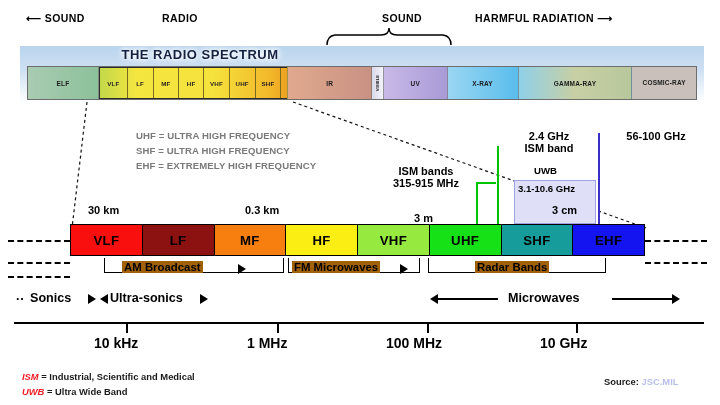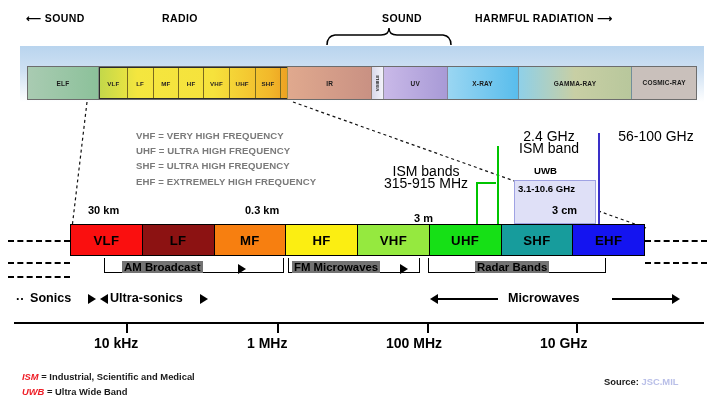--- a/index.html
+++ b/index.html
@@ -30,21 +30,21 @@
   #radiogroup .rseg:last-child{border-right:none;}
   #emtitle{position:absolute;left:0;top:1px;width:360px;text-align:center;
            font-size:13px;font-weight:bold;color:#14223f;letter-spacing:.5px;
            text-shadow:0 0 4px #fff,0 0 7px #fff,0 0 10px #fff;}
 
   
   #abbr{position:absolute;left:136px;top:128px;font-size:9.6px;font-weight:bold;
         color:#7a7a7a;line-height:15.2px;letter-spacing:.1px;}
 
   
-  .anno{position:absolute;font-size:14px;font-weight:normal;line-height:11.6px;
+  .anno{position:absolute;font-size:11px;font-weight:bold;line-height:11.6px;
         text-align:center;white-space:nowrap;}
   .vline{position:absolute;width:2.4px;}
   .grn{background:#00c400;}
   .blu{background:#3a30c8;}
   #ismbracket{position:absolute;border-left:2.4px solid #00c400;
               border-top:2.4px solid #00c400;}
   #uwbbox{position:absolute;background:#dfe0f7;border:1.4px solid #9fa2e3;
           box-sizing:border-box;}
   #uwbtxt{position:absolute;font-size:9.6px;font-weight:bold;color:#000;}
 
@@ -60,21 +60,21 @@
   .dashguide{position:absolute;height:0;border-top:2px dashed #000;}
 
   
   .wtick{position:absolute;width:1.6px;background:#000;}
   .wlab{position:absolute;font-size:11px;font-weight:bold;white-space:nowrap;}
 
   
   .brack{position:absolute;height:15px;border:1.5px solid #000;border-top:none;
          box-sizing:border-box;}
   .bracklab{position:absolute;font-size:11.4px;font-weight:bold;white-space:nowrap;
-            background:#737373;padding:0 2px;}
+            background:#a16207;padding:0 2px;}
   .arrowR{position:absolute;width:0;height:0;border-top:5px solid transparent;
           border-bottom:5px solid transparent;border-left:8px solid #000;}
 
   
   .srow{position:absolute;font-size:12.6px;font-weight:bold;white-space:nowrap;}
   .hline{position:absolute;height:2px;background:#000;}
   .arrL{position:absolute;width:0;height:0;border-top:5px solid transparent;
         border-bottom:5px solid transparent;border-right:8px solid #000;}
 
   
@@ -101,20 +101,21 @@
   <div class="abs cat" style="left:475px;top:12px;">
     <span>HARMFUL RADIATION</span>
     <span>⟶</span>
   </div>
 
   <svg class="abs" style="left:325px;top:26px;" width="130" height="20">
     <path d="M2,19 Q2,10 10,9 L56,9 Q64,9 64,2 Q64,9 72,9 L118,9 Q126,10 126,19" fill="none" stroke="#000" stroke-width="1.5"></path>
   </svg>
 
   <div id="emwrap">
+    <div id="emtitle">THE RADIO SPECTRUM</div>
 
     <div id="embar">
 
       <div class="seg" style="width:78px;background:linear-gradient(to right,#a9cbb2,#8cc19a);">
         <span>ELF</span>
       </div>
 
       <div class="seg" style="width:208px;padding:0;background:#f0dc3c;position:relative;">
         <div id="radiogroup" style="width:208px;background:linear-gradient(to right,#c3d84a 0%,#f4e63f 18%,#f6e23c 55%,#f2b92b 82%,#e88a18 100%);">
           <div class="rseg" style="width:28px;">VLF</div>
@@ -155,21 +156,20 @@
       </div>
     </div>
   </div>
 
   <svg class="abs" style="left:0;top:96px;" width="720" height="135">
     <line x1="87" y1="6" x2="72" y2="132" stroke="#111" stroke-width="1.2" stroke-dasharray="3,3"></line>
     <line x1="293" y1="6" x2="646" y2="132" stroke="#111" stroke-width="1.2" stroke-dasharray="3,3"></line>
   </svg>
 
   <div id="abbr">
-    <div>VHF = VERY HIGH FREQUENCY</div>
     <div>UHF = ULTRA HIGH FREQUENCY</div>
     <div>SHF = ULTRA HIGH FREQUENCY</div>
     <div>EHF = EXTREMELY HIGH FREQUENCY</div>
   </div>
 
   <div class="anno" style="left:378px;top:166px;width:96px;">
     <div>ISM bands</div>
     <div>315-915 MHz</div>
   </div>
   <div id="ismbracket" style="left:476px;top:182px;width:18px;height:42px;"></div>

